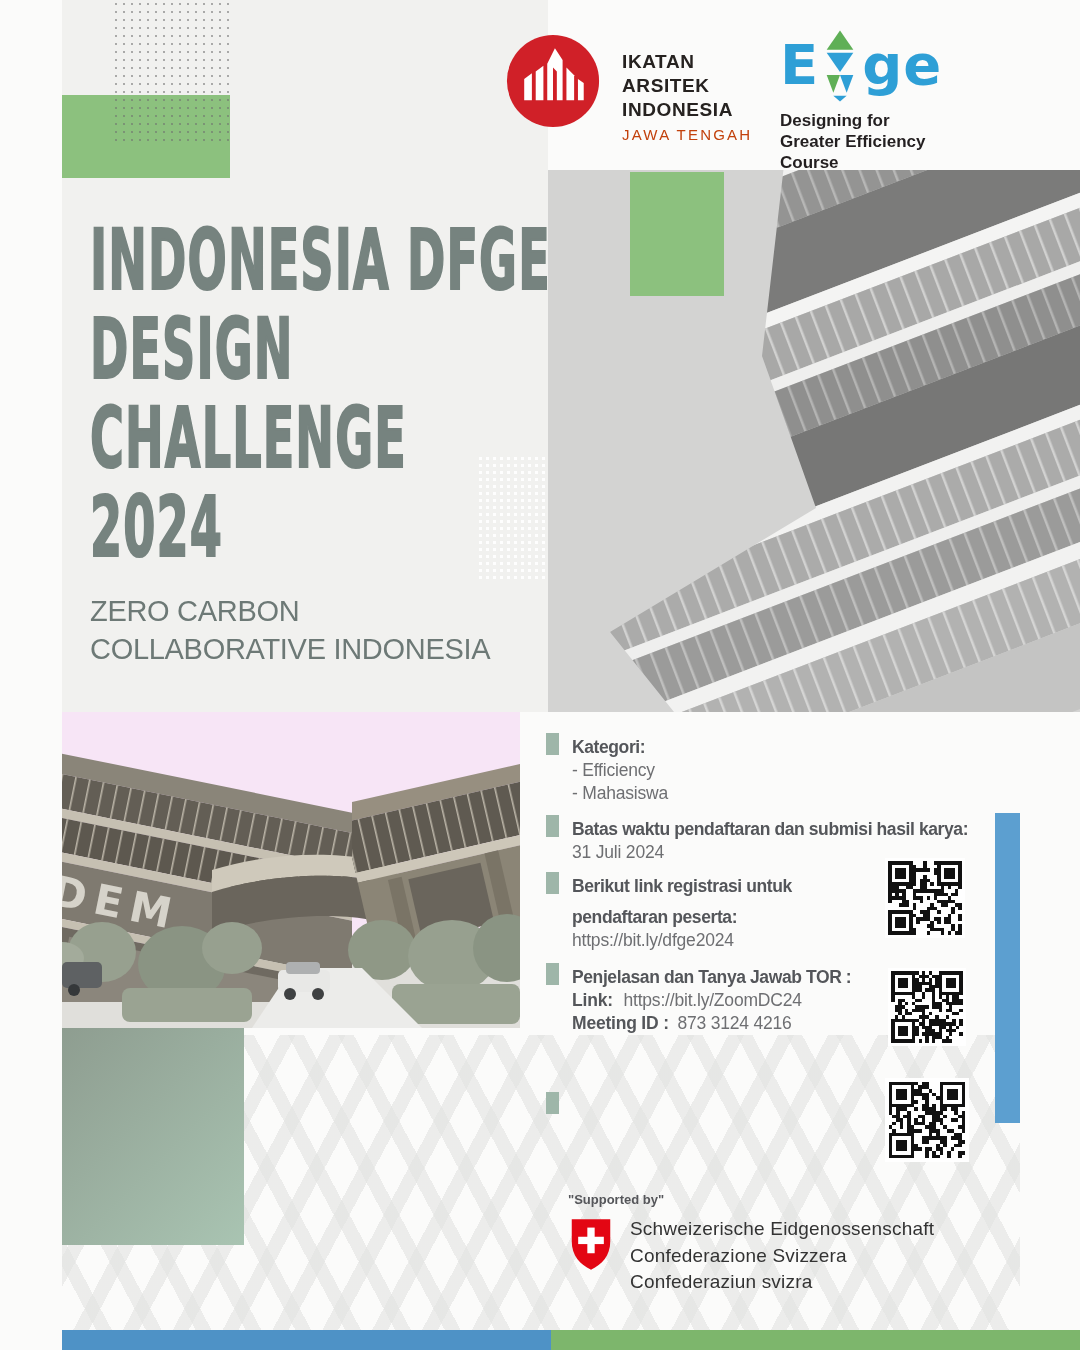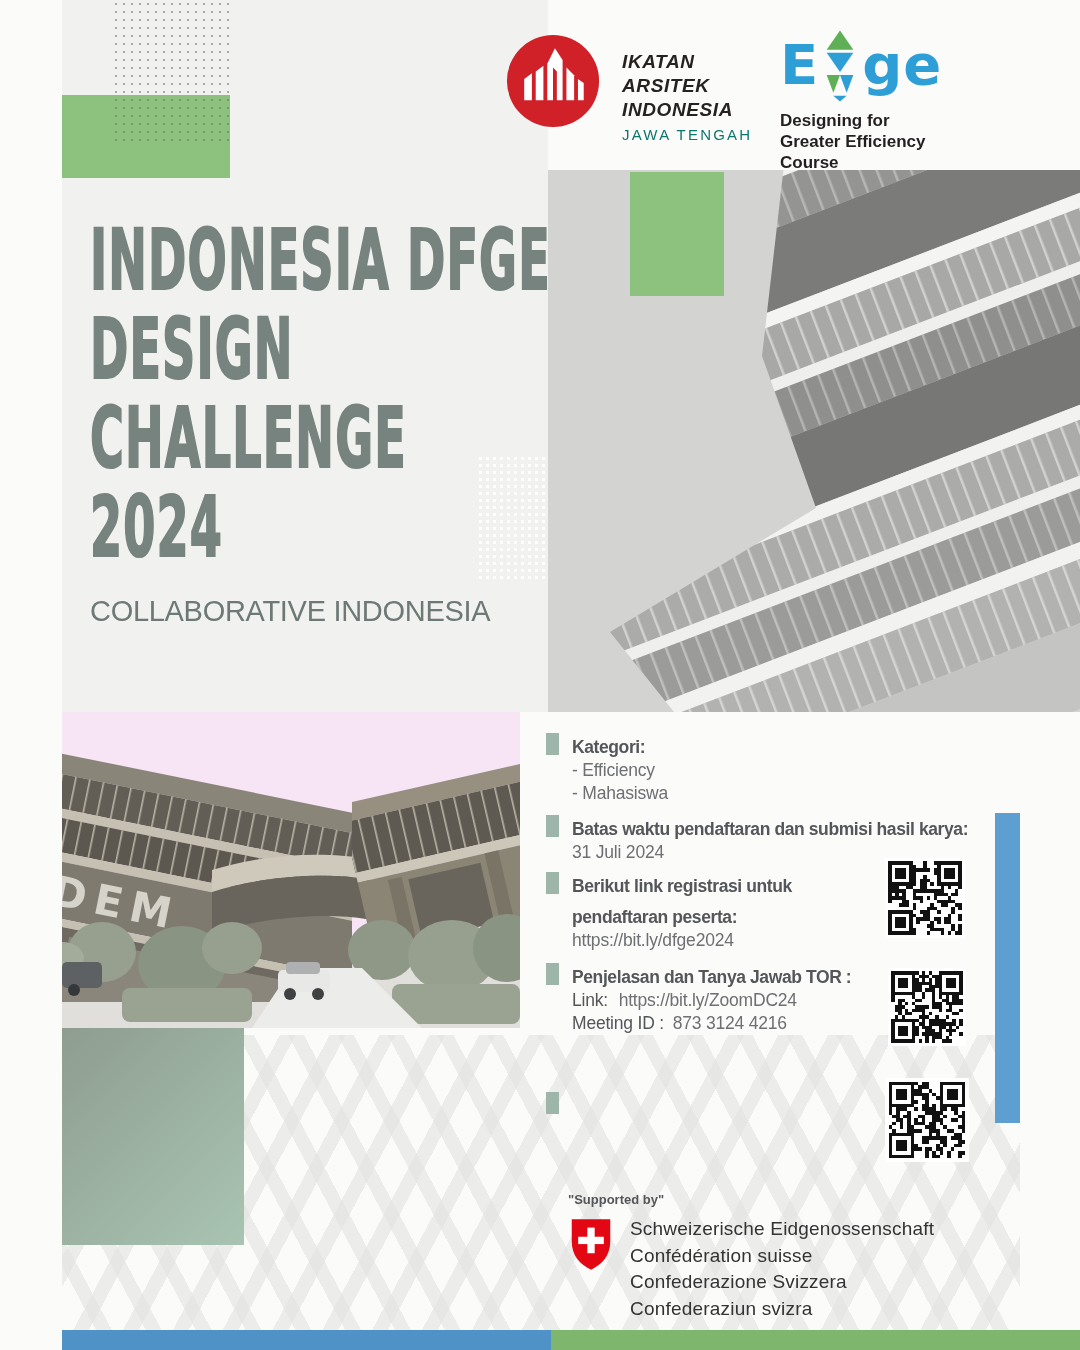--- a/index.html
+++ b/index.html
@@ -24,42 +24,42 @@
     background-image:
       repeating-linear-gradient(62deg, rgba(212,214,212,0) 0 30px, rgba(205,207,205,.6) 30px 44px),
       repeating-linear-gradient(-62deg, rgba(212,214,212,0) 0 30px, rgba(205,207,205,.6) 30px 44px);}
   .side-blue-bar{left:995px;top:813px;width:25px;height:310px;z-index:3;}
   .bar-blue{left:62px;top:1330px;width:489px;height:20px;z-index:5;}
   .bar-green{left:551px;top:1330px;width:529px;height:20px;z-index:5;}
 
   
   .iai-mark{left:505px;top:33px;width:96px;height:96px;}
   .iai-text{left:622px;top:50px;line-height:24px;}
-  .iai-text .l{font-weight:700;font-size:19px;color:#262220;letter-spacing:.6px;white-space:nowrap;font-style:italic;}
-  .iai-region{font-size:15px;color:#0f766e;letter-spacing:2.2px;white-space:nowrap;margin-top:1px;}
+  .iai-text .l{font-weight:700;font-size:19px;color:#262220;letter-spacing:.6px;white-space:nowrap;}
+  .iai-region{font-size:15px;color:#c2410c;letter-spacing:2.2px;white-space:nowrap;margin-top:1px;}
   .edge-logo{left:780px;top:34px;}
   .edge-word{display:flex;align-items:flex-start;height:72px;}
   .edge-e,.edge-ge{font-family:"DejaVu Sans",sans-serif;font-weight:700;font-size:56px;line-height:62px;color:#2e9fd6;}
   .edge-ge{letter-spacing:1px;}
   .edge-diamond{width:40px;height:84px;margin:-10px 2px 0 2px;}
   .edge-tag{margin-top:4px;font-weight:700;font-size:17px;line-height:21px;color:#231f20;}
 
   
   .title-block{left:90px;top:216px;transform:scaleX(.55);transform-origin:0 0;
     font-family:"DejaVu Sans",sans-serif;font-weight:700;font-size:84px;line-height:89px;
     color:#76837f;-webkit-text-stroke:2.2px #76837f;letter-spacing:2px;white-space:nowrap;z-index:4;}
   .subtitle-block{left:90px;top:592px;font-size:29px;line-height:38px;color:#6d7976;
     letter-spacing:-.3px;white-space:nowrap;z-index:4;}
 
   
   .bullet{position:absolute;left:546px;width:13px;height:22px;background:#9eb6a9;z-index:4;}
   .sec{position:absolute;left:572px;z-index:4;}
   .h{font-weight:700;font-size:17.5px;letter-spacing:-.4px;color:#54565a;line-height:23px;white-space:nowrap;margin-top:8px;}
   .t{font-size:17.5px;color:#6e6f72;line-height:23px;letter-spacing:-.2px;white-space:nowrap;}
-  .t .b,.h .b{font-weight:400;color:#54565a;}
+  .t .b,.h .b{font-weight:700;color:#54565a;}
   .qr{position:absolute;z-index:4;}
 
   
   .supported-label{left:568px;top:1192px;font-weight:700;font-size:13px;color:#55565a;z-index:6;}
   .swiss-shield{left:569px;top:1216px;width:44px;height:58px;z-index:6;}
   .swiss-text{left:630px;top:1216px;font-size:19px;line-height:26.5px;color:#333;z-index:6;letter-spacing:.2px;}
 </style>
 </head>
 <body>
 
@@ -232,20 +232,21 @@
     </div>
   </div>
 
   <div class="abs title-block">
     <div>INDONESIA DFGE</div>
     <div>DESIGN</div>
     <div>CHALLENGE</div>
     <div>2024</div>
   </div>
   <div class="abs subtitle-block">
+    <div>ZERO CARBON</div>
     <div>COLLABORATIVE INDONESIA</div>
   </div>
 
   <div class="bullet" style="top:733px;"></div>
   <div class="sec" style="top:728px;">
     <div class="h">Kategori:</div>
     <div class="t">- Efficiency</div>
     <div class="t">- Mahasiswa</div>
   </div>
 
@@ -748,18 +749,17 @@
   <div class="abs supported-label">"Supported by"</div>
   <div class="abs swiss-shield">
     <svg width="44" height="58" viewBox="0 0 48 60">
       <path d="M3,2 H45 V26 C45,42 36,51 24,57 C12,51 3,42 3,26 Z" fill="#e30613"></path>
       <rect x="20" y="11" width="8" height="28" fill="#ffffff"></rect>
       <rect x="10" y="21" width="28" height="8" fill="#ffffff"></rect>
     </svg>
   </div>
   <div class="abs swiss-text">
     <div>Schweizerische Eidgenossenschaft</div>
-    <div>Confédération suisse</div>
     <div>Confederazione Svizzera</div>
     <div>Confederaziun svizra</div>
   </div>
 
 </div>
 
 </body></html>

